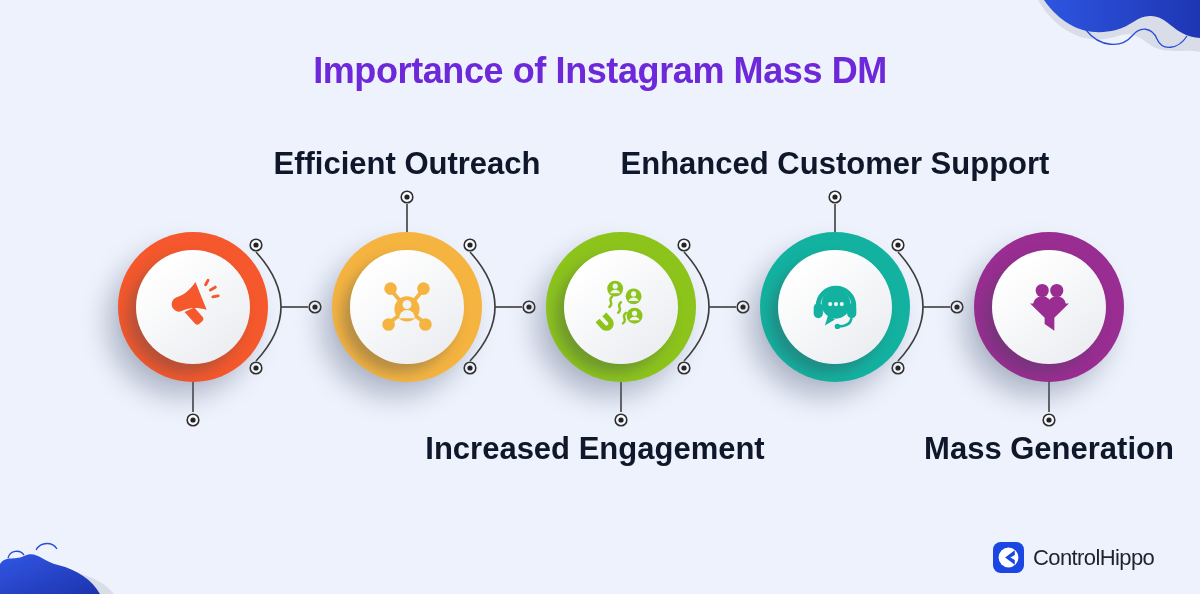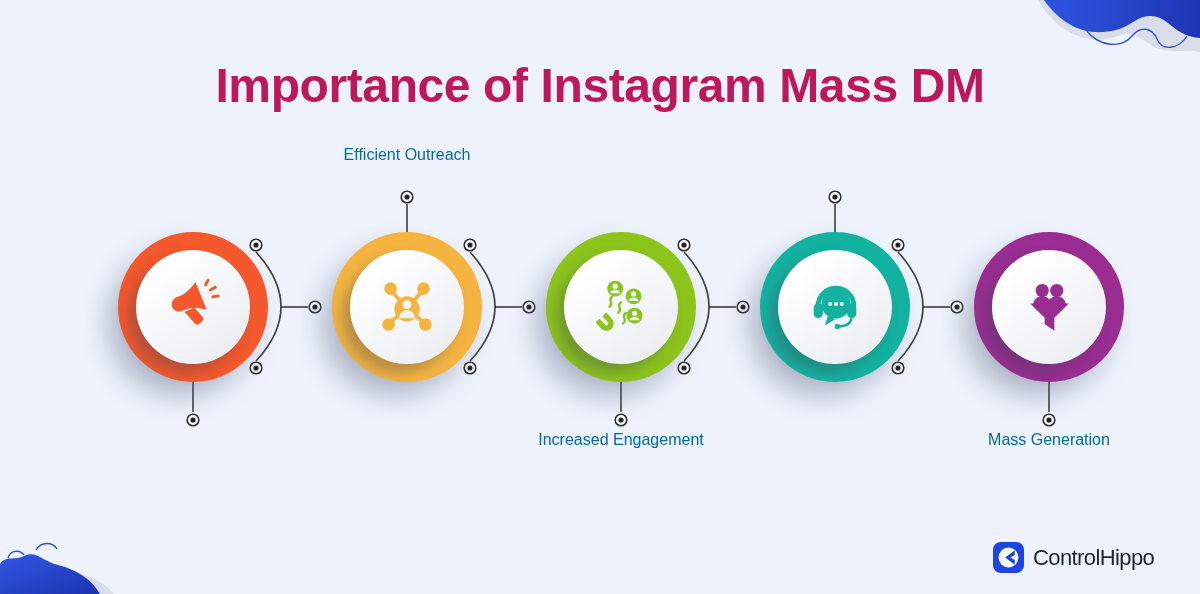--- a/index.html
+++ b/index.html
@@ -2,24 +2,24 @@
 <html><head>
 <meta charset="utf-8">
 <style>
   html,body{margin:0;padding:0;background:#dfe6f5;}
   .canvas{
     position:relative;width:1200px;height:594px;overflow:hidden;
     font-family:"Liberation Sans",sans-serif;
   }
   .title{
     position:absolute;top:26px;left:0;width:100%;text-align:center;
-    font-size:48px;font-weight:bold;color:#be185d;letter-spacing:-.4px;
+    font-size:36px;font-weight:bold;color:#6d28d9;letter-spacing:-.4px;
   }
   .label{
-    position:absolute;font-size:16px;font-weight:normal;color:#0369a1;
+    position:absolute;font-size:31px;font-weight:bold;color:#0f172a;
     white-space:nowrap;transform:translateX(-50%);
   }
   .label.top{top:146px}
   .label.bottom{top:431px}
   .ring{
     position:absolute;top:232px;width:150px;height:150px;border-radius:50%;
     box-shadow:-12px 16px 24px rgba(100,110,135,.40);
   }
   .inner{
     position:absolute;left:18px;top:18px;width:114px;height:114px;border-radius:50%;
@@ -63,21 +63,22 @@
       </linearGradient>
     </defs>
     <path d="M18 72 C 30 52 50 44 74 50 C 94 55 106 62 114 72 Z" fill="#d9dde8"></path>
     <path d="M8 36 a9 9 0 0 1 16 -3 M36 28 c5 -9 17 -8 21 -1" stroke="#2b4cd7" stroke-width="1.3" fill="none"></path>
     <path d="M0 72 V 42 C 6 33 14 39 24 34 C 36 28 42 39 58 43 C 78 48 92 58 100 72 Z" fill="url(#gb2)"></path>
   </svg>
 
   <h1 class="title">Importance of Instagram Mass DM</h1>
 
   <div class="label top" style="left:407px">Efficient Outreach</div>
-  <div class="label bottom" style="left:621px">Increased Engagement</div>
+  <div class="label bottom" style="left:595px">Increased Engagement</div>
+  <div class="label top" style="left:835px">Enhanced Customer Support</div>
   <div class="label bottom" style="left:1049px">Mass Generation</div>
 
   <svg class="stem" style="left:185px;top:380px" width="16" height="52">
     <path class="wire" d="M8 2 V 32"></path>
       <circle class="dot-ring" cx="8" cy="40" r="5.8"></circle>
       <circle class="dot-core" cx="8" cy="40" r="2.6"></circle>
   </svg>
   <svg class="stem" style="left:399px;top:189px" width="16" height="48">
     <circle class="dot-ring" cx="8" cy="8" r="5.8"></circle>
       <circle class="dot-core" cx="8" cy="8" r="2.6"></circle>

